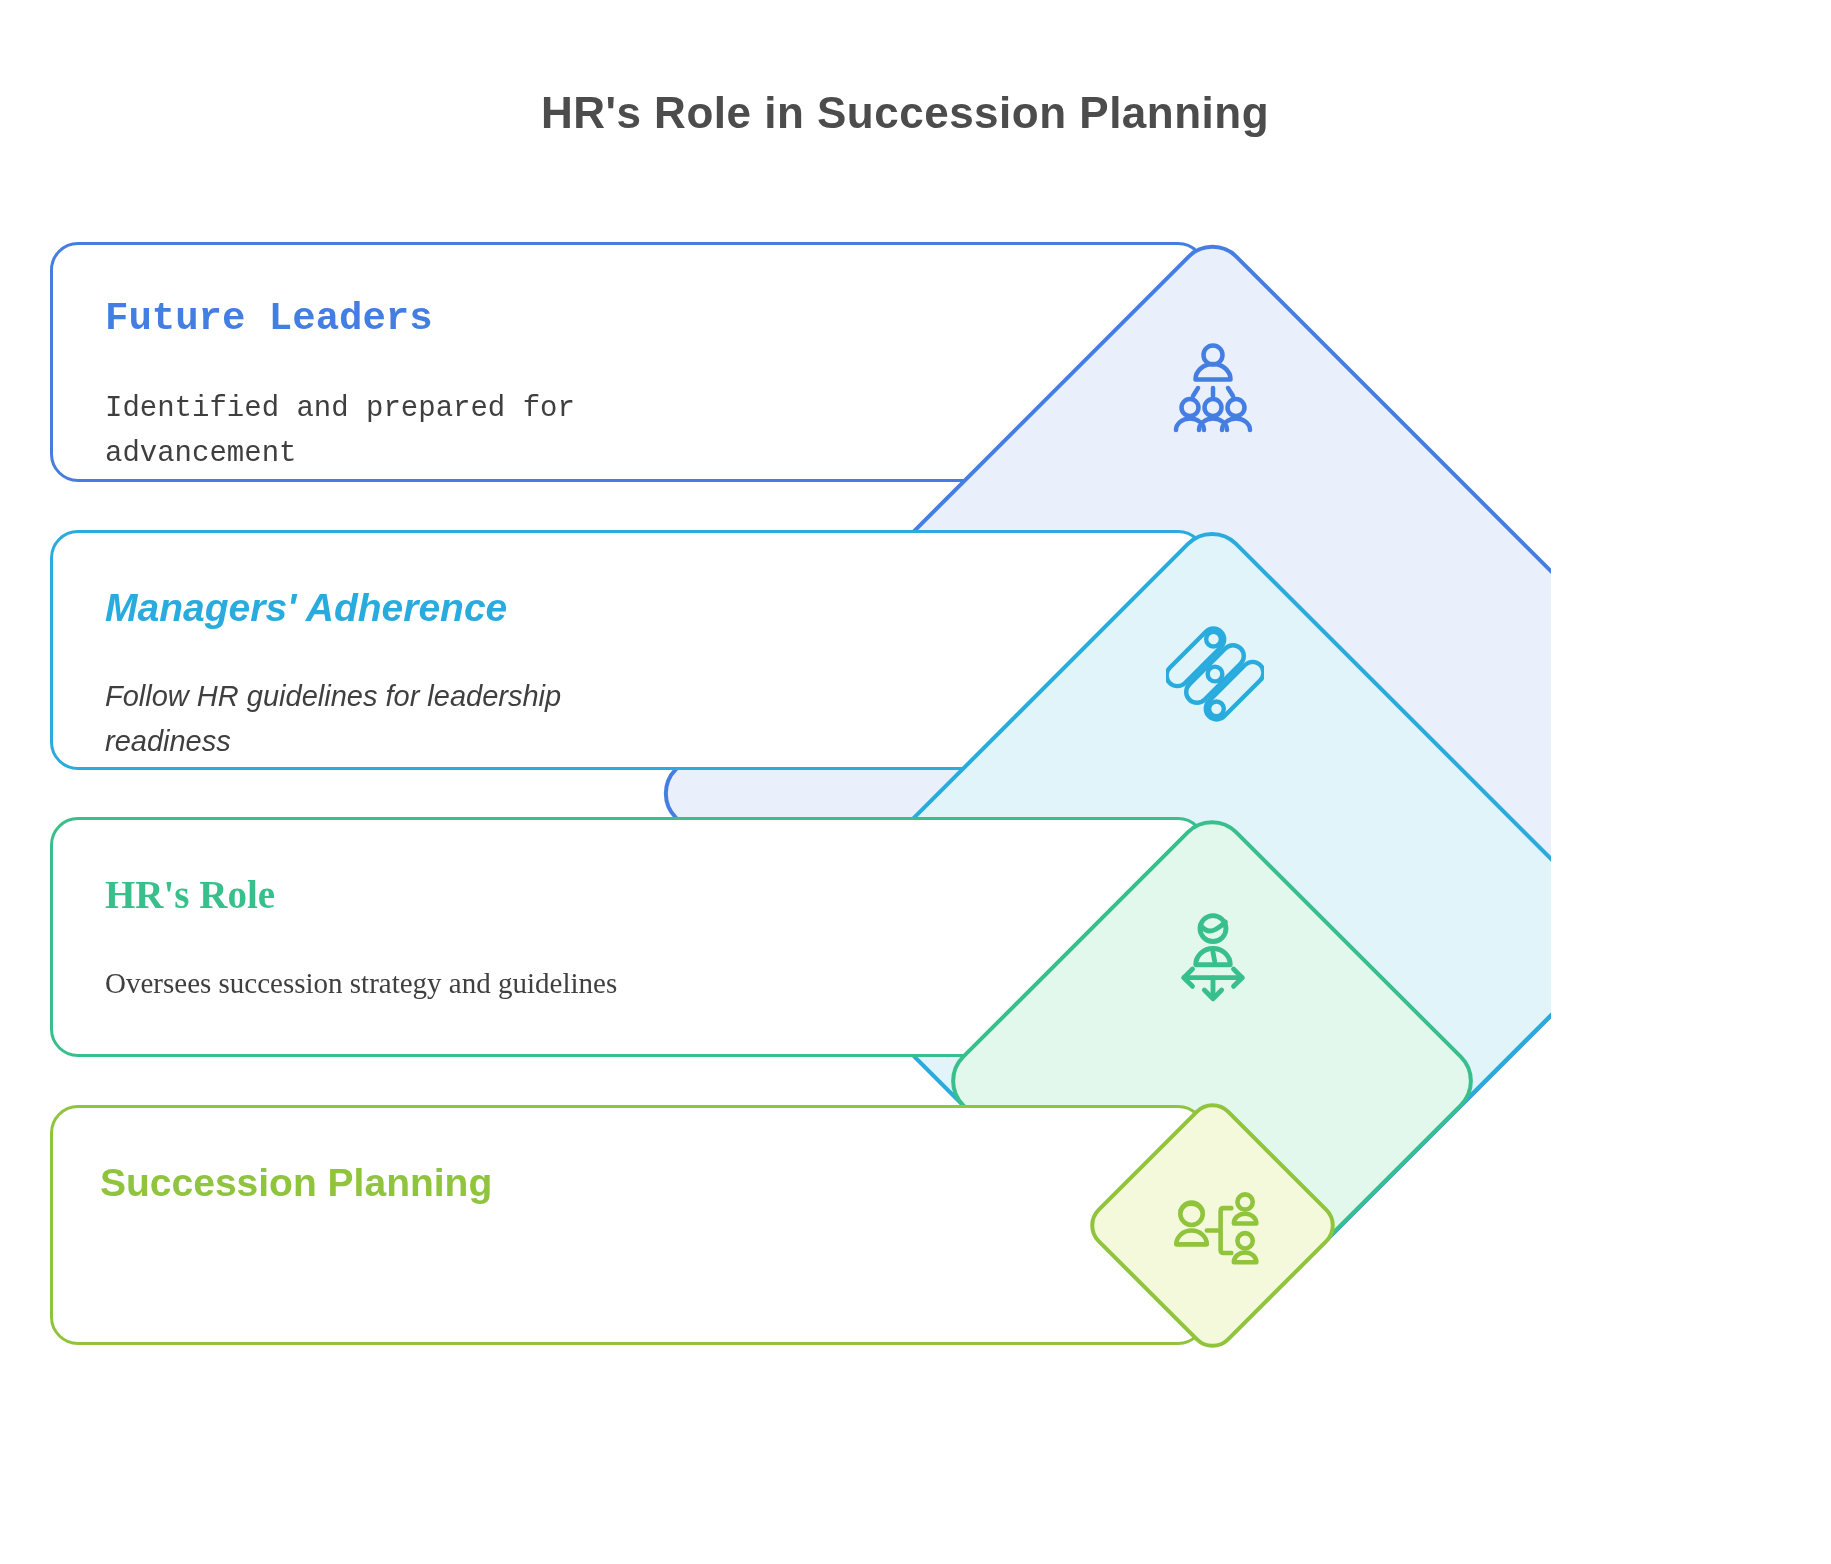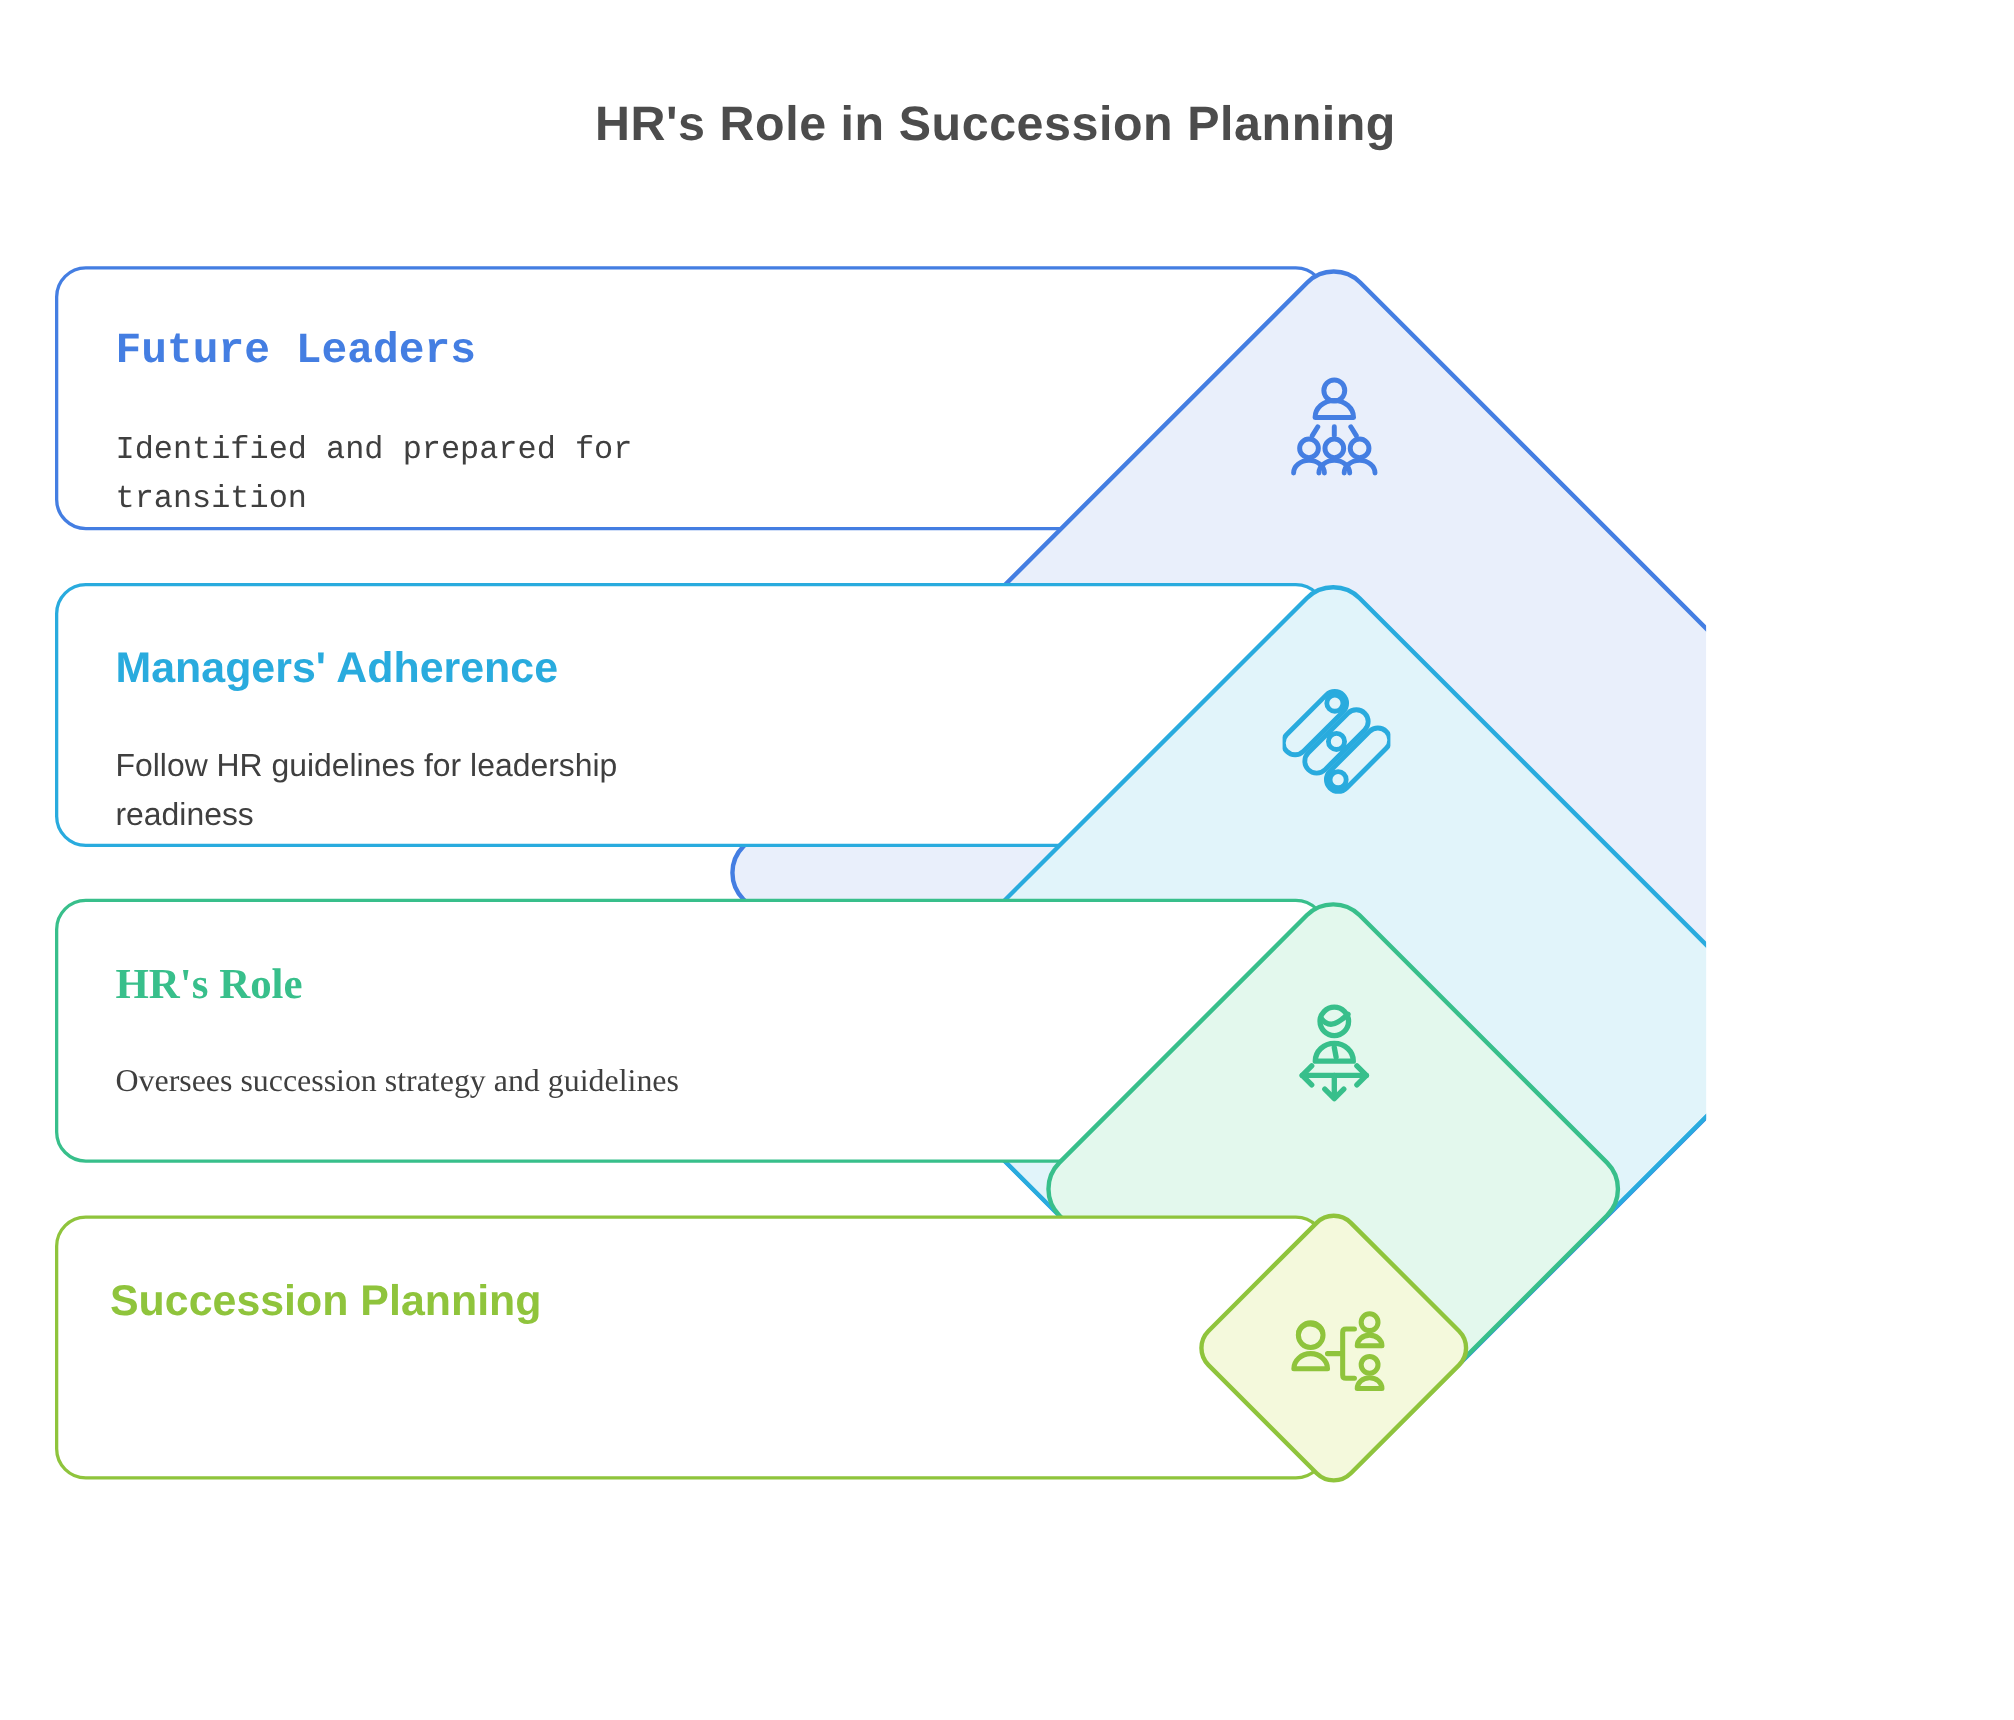--- a/index.html
+++ b/index.html
@@ -40,21 +40,21 @@
     color:var(--accent);
   }
   .card p{
     margin:0;
     max-width:550px;
     font-size:29px;
     line-height:45px;
     color:#3f3f3f;
   }
   .c1{top:242px;z-index:1;font-family:Liberation Mono, monospace;}
-  .c2{top:530px;z-index:3;}
+  .c2{top:530px;z-index:3;font-style:italic;}
   .c3{top:817px;z-index:5;font-family:Liberation Serif, serif;}
   .c4{top:1105px;z-index:7;padding-left:47px;}
   
   .diamond{
     position:absolute;
     box-sizing:border-box;
     border:4px solid var(--accent);
     background:var(--fill);
     border-radius:36px;
     transform:rotate(45deg);
@@ -80,21 +80,21 @@
 </style>
 </head>
 <body>
 
 <div class="canvas">
 
   <h1 class="page-title">HR's Role in Succession Planning</h1>
 
   <div class="card c1" style="--accent: #447ee2; --fill: #e9effb;">
     <h2>Future Leaders</h2>
-    <p>Identified and prepared for transition</p>
+    <p>Identified and prepared for advancement</p>
   </div>
   <div class="card c2" style="--accent: #29abde; --fill: #e1f4fa;">
     <h2>Managers' Adherence</h2>
     <p>Follow HR guidelines for leadership readiness</p>
   </div>
   <div class="card c3" style="--accent: #38bf8b; --fill: #e3f8ed;">
     <h2>HR's Role</h2>
     <p>Oversees succession strategy and guidelines</p>
   </div>
   <div class="card c4" style="--accent: #8fc43c; --fill: #f4f9dc;">

